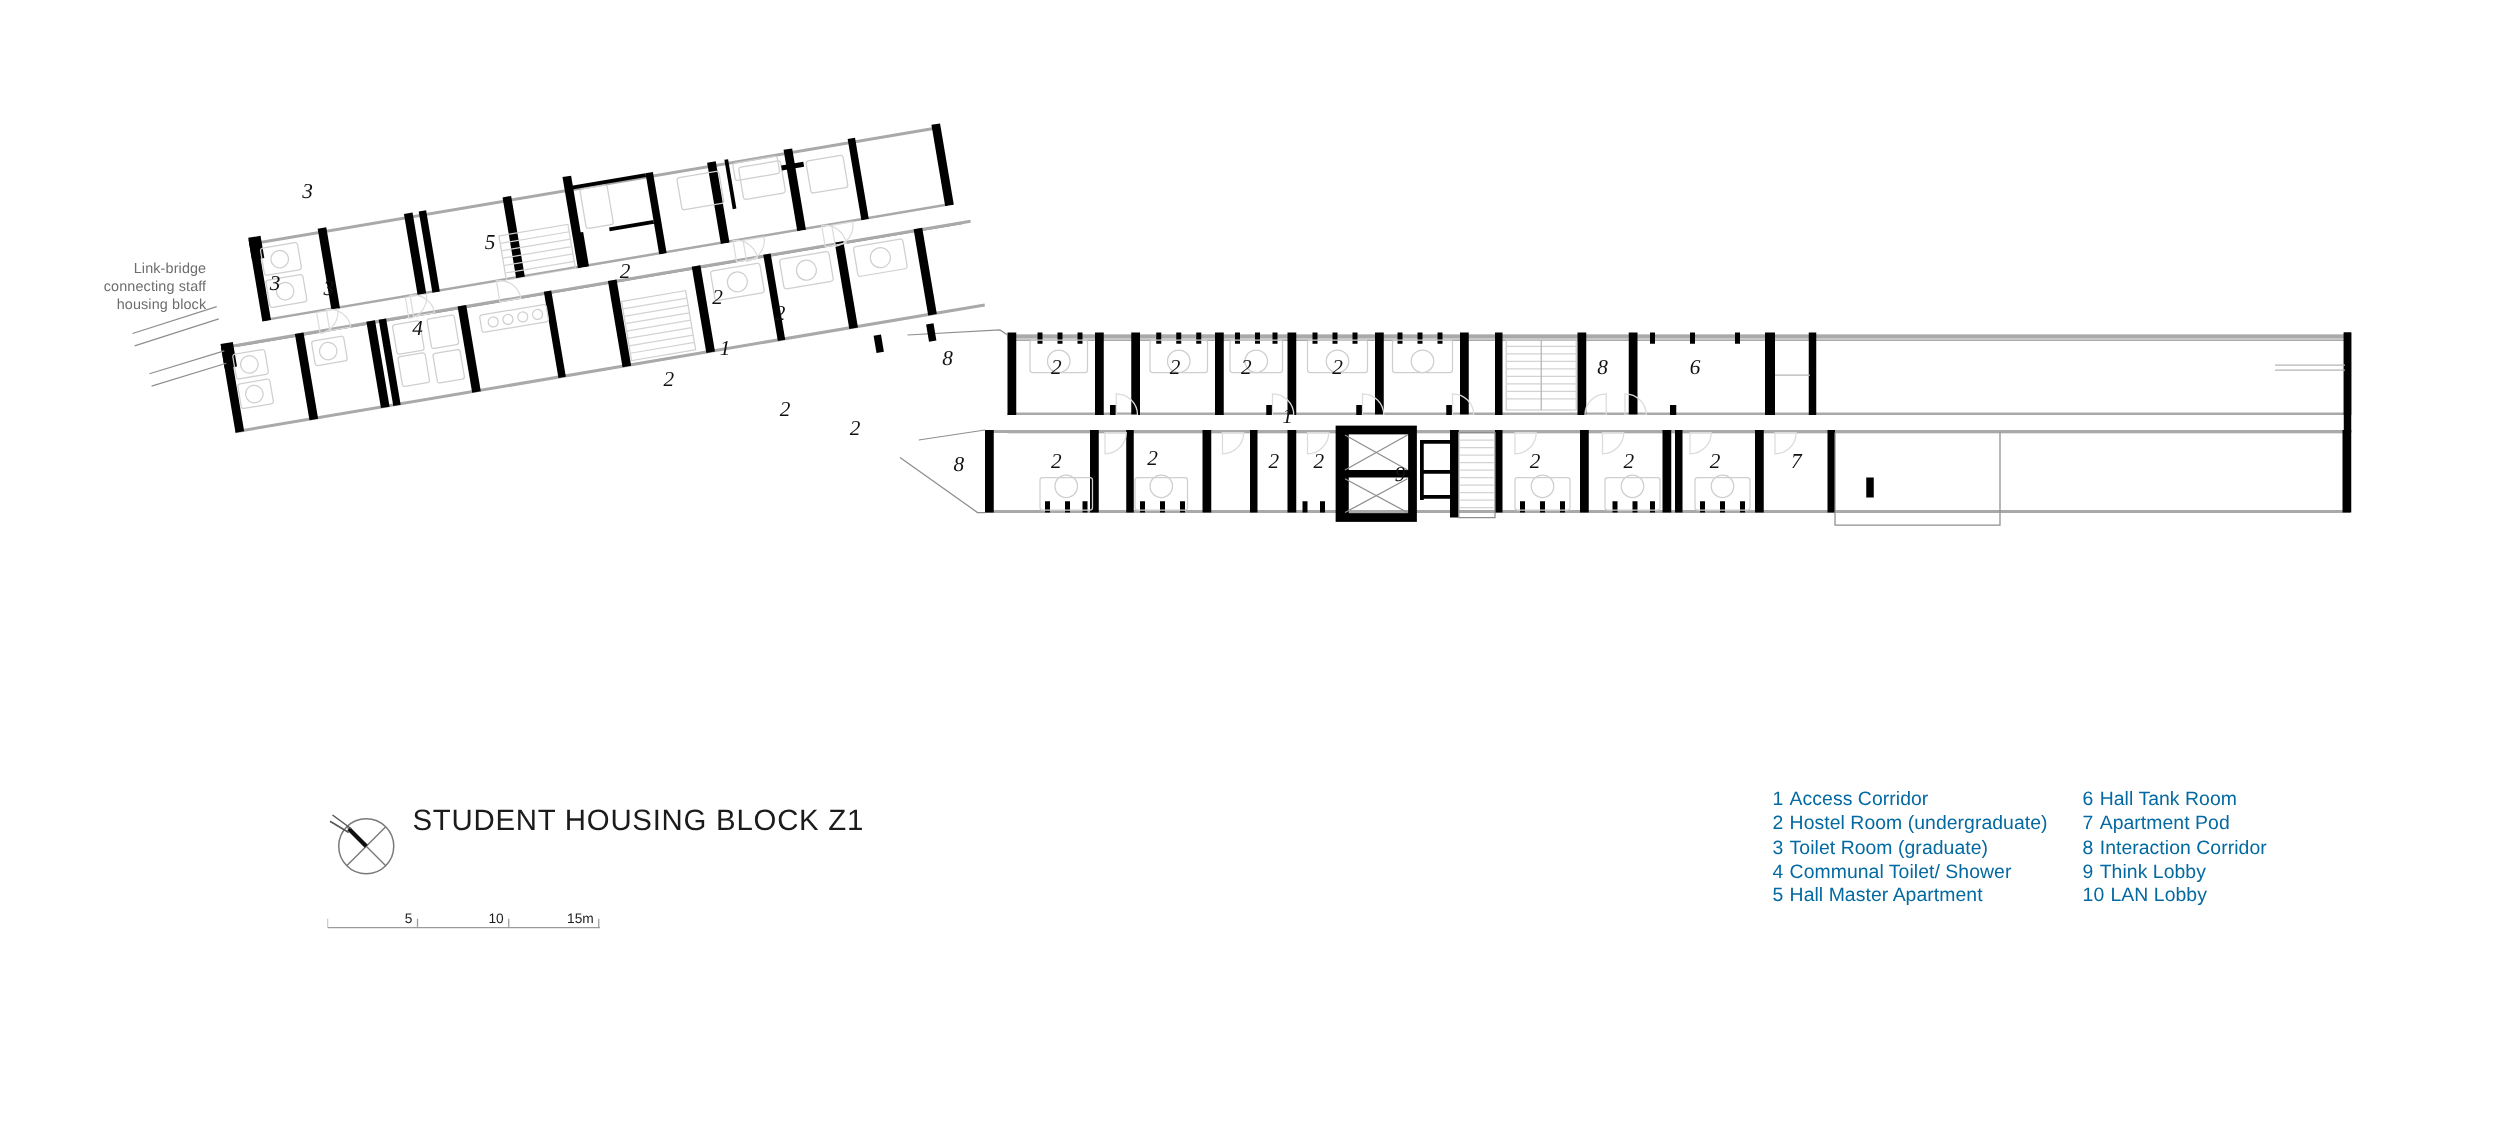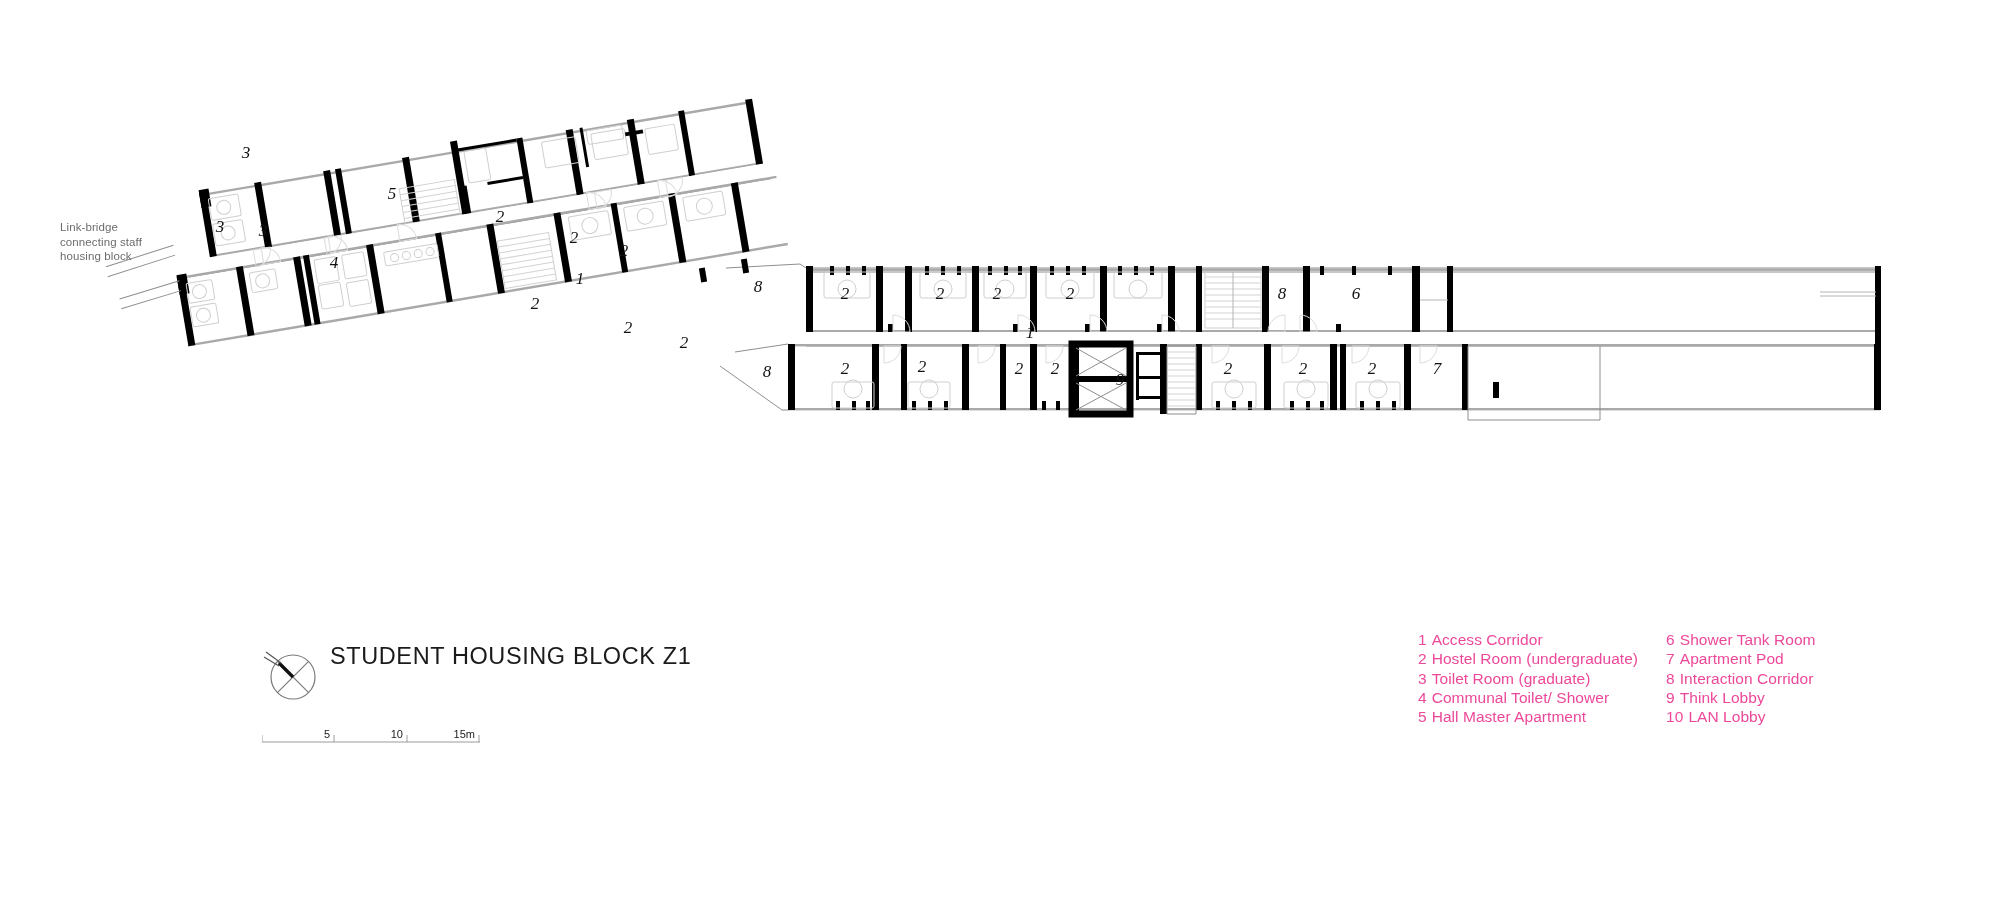--- a/index.html
+++ b/index.html
@@ -8,27 +8,26 @@
     width:2000px;height:902px;position:relative;overflow:hidden;
     font-family:"Liberation Sans","DejaVu Sans",sans-serif;
     color:#1a1a1a;
   }
   #stage{position:absolute;left:0;top:0;width:2000px;height:902px;}
   svg#plan{position:absolute;left:0;top:0;width:2000px;height:902px;display:block;}
 
   
   .annot{
     position:absolute;
-    text-align:left;
+    text-align:right;
     font-size:11.5px;
     line-height:14.5px;
     color:#6d6d6d;
     letter-spacing:.1px;
     white-space:pre-line;
-    margin-top:12px;
   }
 
   
   .titleblock{position:absolute;left:260px;top:640px;width:520px;}
   .tb-rowline{display:flex;align-items:flex-start;}
   .north{width:62px;height:62px;position:relative;flex:0 0 62px;margin-top:4px;}
   .tb-text{margin-left:8px;}
   .tb-line{
     font-size:23.5px;
     line-height:32px;
@@ -41,21 +40,21 @@
   
   .legend{
     position:absolute;left:1418px;top:630px;
     display:flex;gap:28px;
   }
   .legend-col{display:flex;flex-direction:column;}
   .legend-item{
     font-size:15.5px;
     line-height:19.3px;
     white-space:nowrap;
-    color:#ec4899;
+    color:#0369a1;
     letter-spacing:.05px;
   }
   .legend-item .num{display:inline-block;min-width:0;margin-right:5px;}
 </style>
 </head>
 <body>
 
 <div id="stage">
 
   <svg id="plan" viewBox="0 0 2000 902">
@@ -535,21 +534,21 @@
 
   <div class="legend">
     <div class="legend-col" id="legend-left">
         <div class="legend-item"><span class="num">1</span><span>Access Corridor</span></div>
         <div class="legend-item"><span class="num">2</span><span>Hostel Room (undergraduate)</span></div>
         <div class="legend-item"><span class="num">3</span><span>Toilet Room (graduate)</span></div>
         <div class="legend-item"><span class="num">4</span><span>Communal Toilet/ Shower</span></div>
         <div class="legend-item"><span class="num">5</span><span>Hall Master Apartment</span></div>
       </div>
     <div class="legend-col" id="legend-right">
-        <div class="legend-item"><span class="num">6</span><span>Shower Tank Room</span></div>
+        <div class="legend-item"><span class="num">6</span><span>Hall Tank Room</span></div>
         <div class="legend-item"><span class="num">7</span><span>Apartment Pod</span></div>
         <div class="legend-item"><span class="num">8</span><span>Interaction Corridor</span></div>
         <div class="legend-item"><span class="num">9</span><span>Think Lobby</span></div>
         <div class="legend-item"><span class="num">10</span><span>LAN Lobby</span></div>
       </div>
   </div>
 
 </div>
 
 </body></html>

